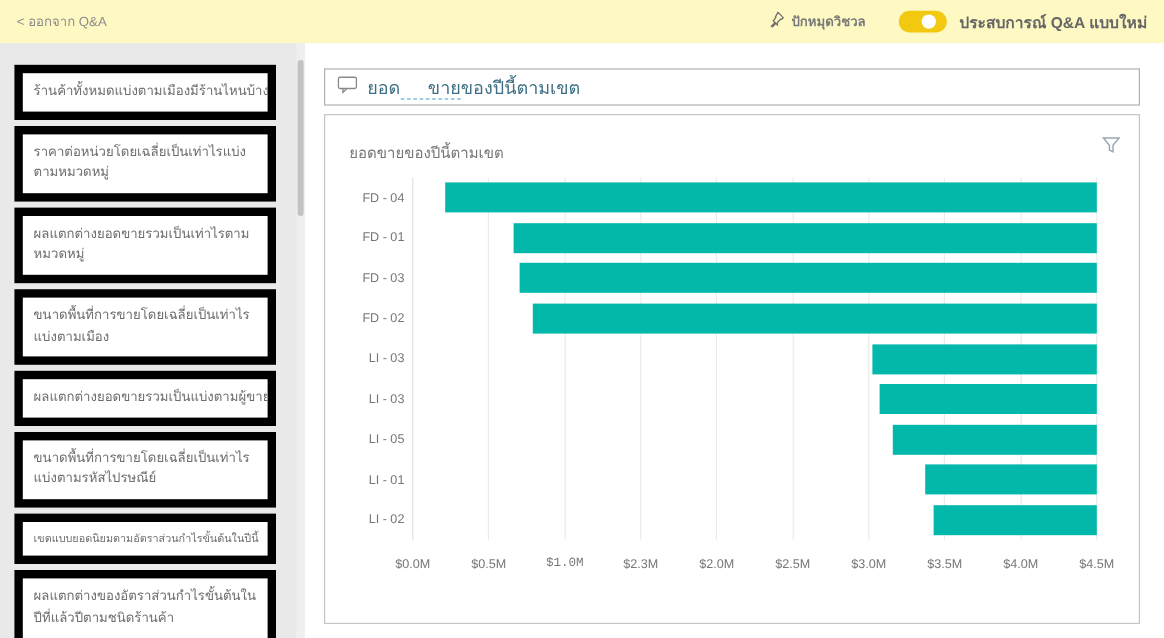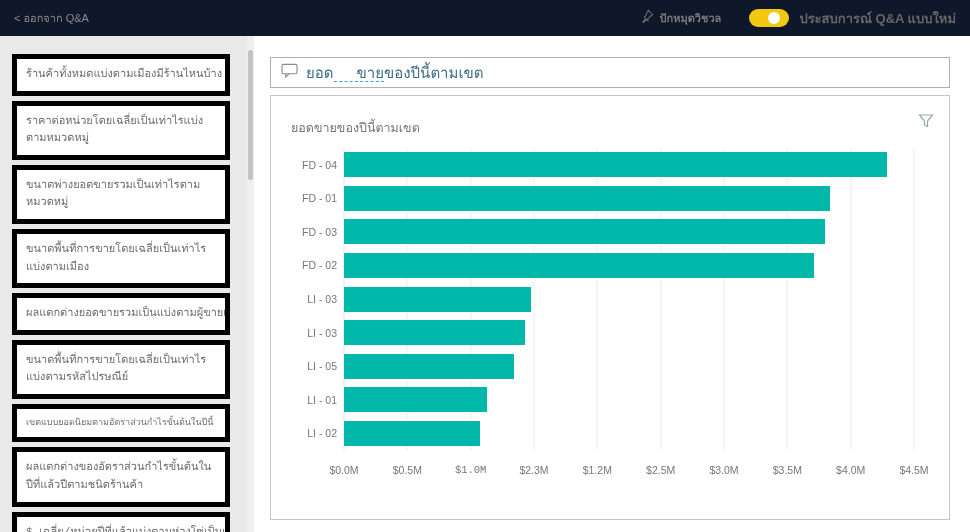--- a/index.html
+++ b/index.html
@@ -1,54 +1,54 @@
 <!DOCTYPE html>
 <html><head>
 <meta charset="utf-8">
 <style>
   * { margin:0; padding:0; box-sizing:border-box; }
   html,body { width:970px; height:532px; overflow:hidden; }
   body { font-family:"Liberation Sans","DejaVu Sans",sans-serif; background:#e9e9e9; }
   .screen { position:relative; width:970px; height:532px; }
 
   
-  .topbar { position:absolute; left:0; top:0; width:970px; height:36px; background:#0f172a; display:flex; align-items:center; justify-content:space-between; padding:0 14px;gap:15px; }
+  .topbar { position:absolute; left:0; top:0; width:970px; height:36px; background:#fef9c3; display:flex; align-items:center; justify-content:space-between; padding:0 14px;gap:15px; }
   .back-link { font-size:11px; color:#8a8a8a; cursor:pointer; }
   .topbar-right { display:flex; align-items:center; gap:10px;font-weight:bold; }
   .pin-group { display:flex; align-items:center; gap:6px; margin-right:18px; cursor:pointer; }
   .pin-label { font-size:11px; color:#7a7a7a; }
   .toggle { position:relative; width:40px; height:18px; border-radius:9px; cursor:pointer; }
   .toggle .knob { position:absolute; top:3px; right:9px; width:12px; height:12px; border-radius:50%; background:#ffffff; }
   .toggle-label { font-size:13px; color:#666666; }
 
   
   .sidebar { position:absolute; left:0; top:36px; width:247px; height:496px; background:#e9e9e9; padding:18px 12px 0 12px; }
   .sidebar-heading { font-size:13.5px; color:#8b8b8b; font-weight:normal; margin-bottom:12px; }
-  .question-btn { width:218px; background:#ffffff; border:5px solid #000000; color:#6d6d6d; font-size:11px; line-height:1.6; padding:7px 9px; margin-bottom:5px; text-align:left; cursor:pointer; font-family:Liberation Mono, monospace; display:block; }
+  .question-btn { width:218px; background:#ffffff; border:7px solid #000000; color:#6d6d6d; font-size:11px; line-height:1.6; padding:7px 9px; margin-bottom:5px; text-align:left; cursor:pointer; font-family:Liberation Sans, sans-serif; display:block; }
   .question-btn.nowrap { white-space:nowrap; overflow:hidden; }
   .question-btn.small { font-size:9px; }
   .scroll-track { position:absolute; left:247px; top:36px; width:7px; height:496px; background:#efefef; }
   .scroll-thumb { position:absolute; left:1px; top:14px; width:5px; height:130px; background:#c2c2c2; border-radius:3px; }
 
   
   .main { position:absolute; left:254px; top:36px; width:716px; height:496px; background:#ffffff; }
   .question-bar { position:absolute; left:16px; top:21px; width:680px; height:31px; background:#ffffff; border:1px solid #b0b0b0; display:flex; align-items:center; padding:0 10px; gap:8px; }
   .question-text { font-size:15px; color:#3f6e85; white-space:nowrap; }
   .question-text .recognized { border-bottom:1px dashed #3e9bd6;padding-left:23px; }
 
   
   .visual-card { position:absolute; left:16px; top:59px; width:680px; height:425px; background:#ffffff; border:1px solid #c6c6c6; }
   .visual-title { position:absolute; left:20px; top:22px; font-size:12.5px; color:#777777; }
   .filter-icon { position:absolute; right:14px; top:16px; width:18px; height:18px; cursor:pointer; }
 
   .plot-region { position:absolute; left:73px; top:52px; width:570px; height:302px; }
   .gridline { position:absolute; top:0; bottom:0; width:1px; background:#ebebeb; transform:translateX(-0.5px); }
   .gridline.zero { background:#e0e0e0; }
   .chart-rows { position:absolute; left:0; top:0; width:100%; height:100%; display:flex; flex-direction:column; }
-  .bar-row { position:relative; flex:1; display:flex; align-items:center; }
+  .bar-row { position:relative; flex:1; display:flex; align-items:center;justify-content:flex-end; }
   .cat-label { position:absolute; left:-61px; width:54px; text-align:right; font-size:10.5px; color:#777777; }
   .bar { height:25px; }
   .x-axis { position:absolute; left:73px; top:368px; width:570px; height:16px; }
   .tick { position:absolute; transform:translateX(-50%); font-size:10.5px; color:#777777; white-space:nowrap; }
 </style>
 </head>
 <body>
 
 <div class="screen">
 
@@ -67,21 +67,21 @@
         <div class="knob"></div>
       </div>
       <div class="toggle-label">ประสบการณ์ Q&amp;A แบบใหม่</div>
     </div>
   </div>
 
   <div class="sidebar">
     <div id="question-list">
         <button class="question-btn nowrap">ร้านค้าทั้งหมดแบ่งตามเมืองมีร้านไหนบ้าง</button>
         <button class="question-btn">ราคาต่อหน่วยโดยเฉลี่ยเป็นเท่าไรแบ่งตามหมวดหมู่</button>
-        <button class="question-btn">ขนาดพ่างยอดขายรวมเป็นเท่าไรตามหมวดหมู่</button>
+        <button class="question-btn">ผลแตกต่างยอดขายรวมเป็นเท่าไรตามหมวดหมู่</button>
         <button class="question-btn">ขนาดพื้นที่การขายโดยเฉลี่ยเป็นเท่าไรแบ่งตามเมือง</button>
         <button class="question-btn nowrap">ผลแตกต่างยอดขายรวมเป็นแบ่งตามผู้ขายเท่าไรตาม</button>
         <button class="question-btn">ขนาดพื้นที่การขายโดยเฉลี่ยเป็นเท่าไรแบ่งตามรหัสไปรษณีย์</button>
         <button class="question-btn small nowrap">เขตแบบยอดนิยมตามอัตราส่วนกำไรขั้นต้นในปีนี้</button>
         <button class="question-btn">ผลแตกต่างของอัตราส่วนกำไรขั้นต้นในปีที่แล้วปีตามชนิดร้านค้า</button>
         <button class="question-btn nowrap">$ เฉลี่ย/หน่วยปีที่แล้วแบ่งตามห่วงโซ่เป็นเท่าไร</button>
         <button class="question-btn small nowrap">แสดงยอดขายทั้งหมด</button>
       </div>
   </div>
   <div class="scroll-track">
@@ -157,21 +157,21 @@
               <div class="cat-label">LI - 02</div>
               <div class="bar" style="width: 23.7778%; background: rgb(1, 184, 170);"></div>
             </div>
           </div>
       </div>
       <div class="x-axis" id="x-axis">
           <div class="tick" style="left: 0%;">$0.0M</div>
           <div class="tick" style="left: 11.1111%;">$0.5M</div>
           <div class="tick" style="left: 22.2222%; font-family: Liberation Mono, monospace;">$1.0M</div>
           <div class="tick" style="left: 33.3333%;">$2.3M</div>
-          <div class="tick" style="left: 44.4444%;">$1.2M</div>
+          <div class="tick" style="left: 44.4444%;">$2.0M</div>
           <div class="tick" style="left: 55.5556%;">$2.5M</div>
           <div class="tick" style="left: 66.6667%;">$3.0M</div>
           <div class="tick" style="left: 77.7778%;">$3.5M</div>
           <div class="tick" style="left: 88.8889%;">$4.0M</div>
           <div class="tick" style="left: 100%;">$4.5M</div>
         </div>
     </div>
 
   </div>
 </div>

